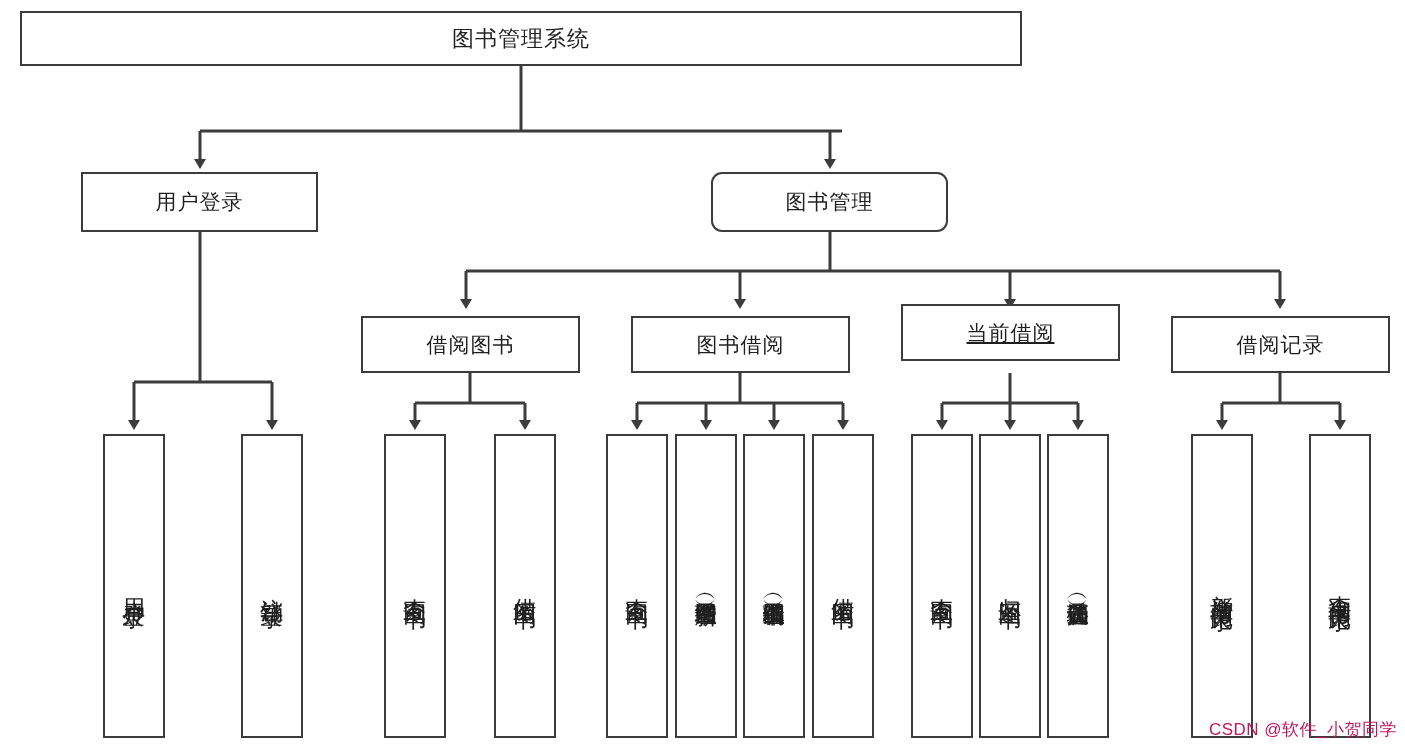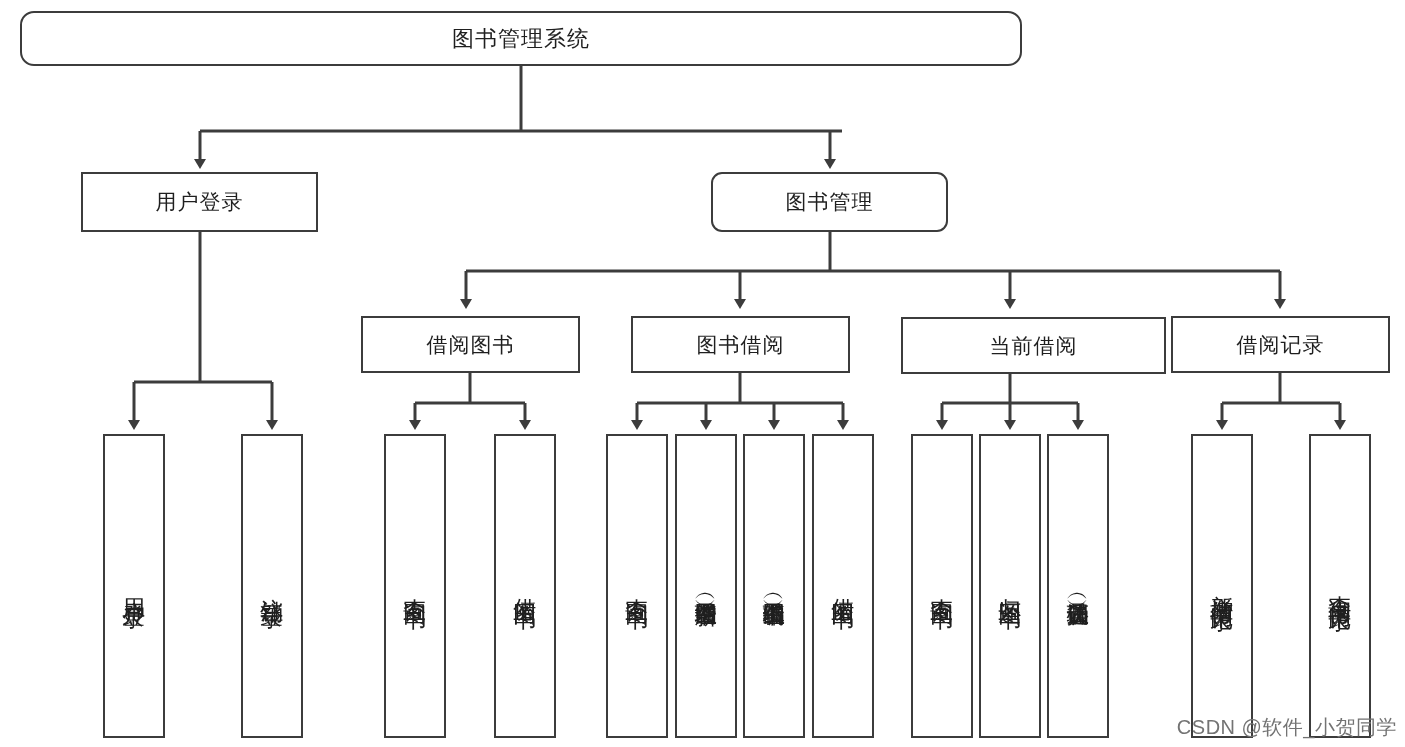--- a/index.html
+++ b/index.html
@@ -42,22 +42,22 @@
     white-space:nowrap;
     text-align:center;
     color:#1f1f1f;
   }
   .leaf-label.tight{font-size:22px;letter-spacing:0px;}
 
   .watermark{
     position:absolute;
     right:8px;
     bottom:6px;
-    font-size:20px;
-    color:#737373;
+    font-size:17px;
+    color:#be185d;
     white-space:nowrap;
     letter-spacing:0.5px;
     pointer-events:none;
   }
 </style>
 </head>
 <body>
 
 <div id="stage">
 
@@ -105,38 +105,38 @@
       <path d="M1078,403 L1078,421" marker-end="url(#arrow)"></path>
 
       <path d="M1280,373 L1280,403"></path>
       <path d="M1222,403 L1340,403"></path>
       <path d="M1222,403 L1222,421" marker-end="url(#arrow)"></path>
       <path d="M1340,403 L1340,421" marker-end="url(#arrow)"></path>
 
     </g>
   </svg>
 
-  <div class="node root node-h" style="left:20px;top:11px;width:1002px;height:55px;border-radius:14px;">
+  <div class="node root node-h" style="left:20px;top:11px;width:1002px;height:55px;">
     <span>图书管理系统</span>
   </div>
 
   <div class="node lvl2 node-h" style="left:81px;top:172px;width:237px;height:60px;">
     <span>用户登录</span>
   </div>
   <div class="node lvl2 node-h" style="left:711px;top:172px;width:237px;height:60px;border-radius:11px;">
     <span>图书管理</span>
   </div>
 
   <div class="node lvl3 node-h" style="left:361px;top:316px;width:219px;height:57px;">
     <span>借阅图书</span>
   </div>
   <div class="node lvl3 node-h" style="left:631px;top:316px;width:219px;height:57px;">
     <span>图书借阅</span>
   </div>
-  <div class="node lvl3 node-h" style="left:901px;top:317px;width:265px;height:57px;">
+  <div class="node lvl3 node-h" style="left:901px;top:304px;width:219px;height:57px;text-decoration:underline;">
     <span>当前借阅</span>
   </div>
   <div class="node lvl3 node-h" style="left:1171px;top:316px;width:219px;height:57px;">
     <span>借阅记录</span>
   </div>
 
   <div class="node leaf" style="left:103px;top:434px;width:62px;height:304px;">
     <span class="leaf-label">用户登录</span>
   </div>
   <div class="node leaf" style="left:241px;top:434px;width:62px;height:304px;">

